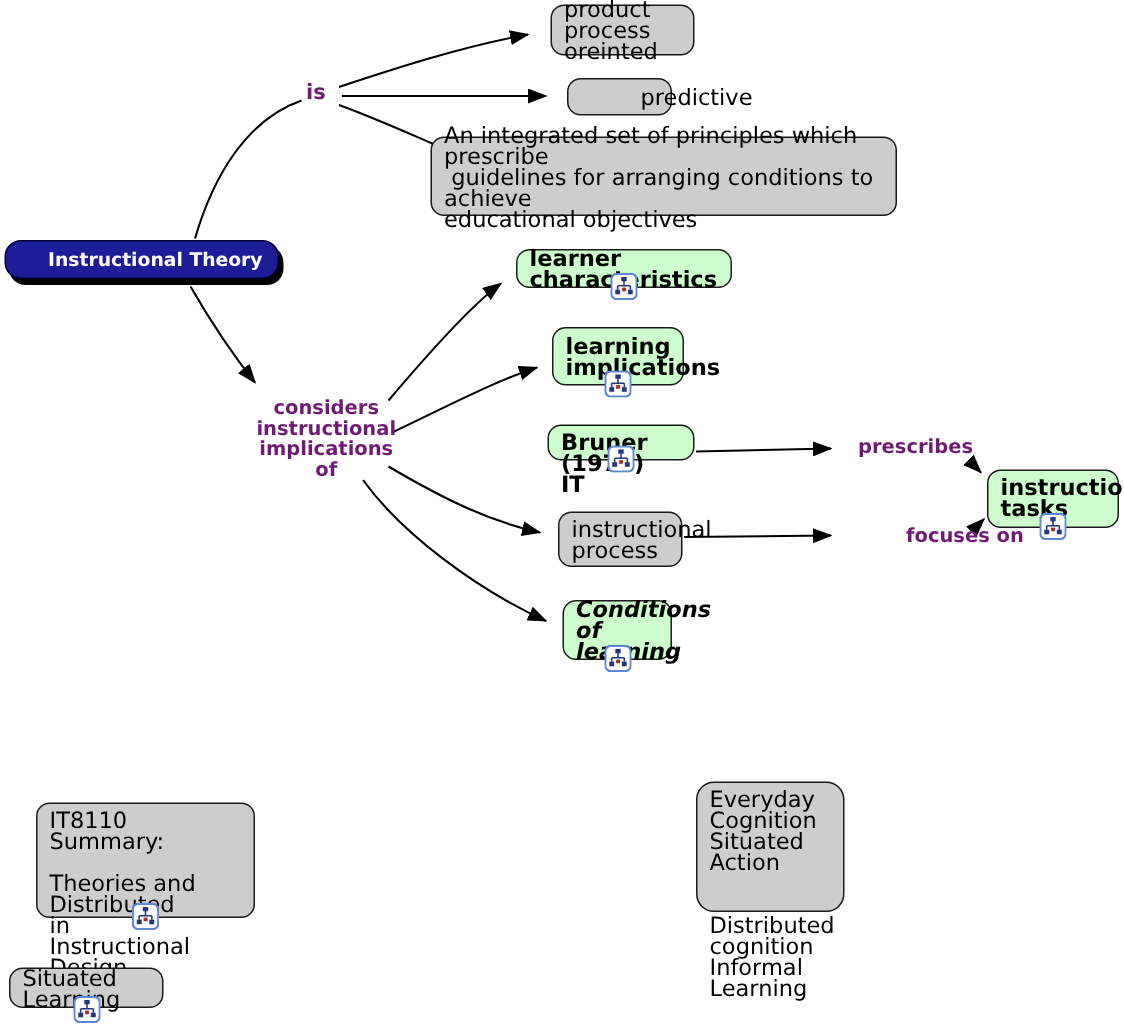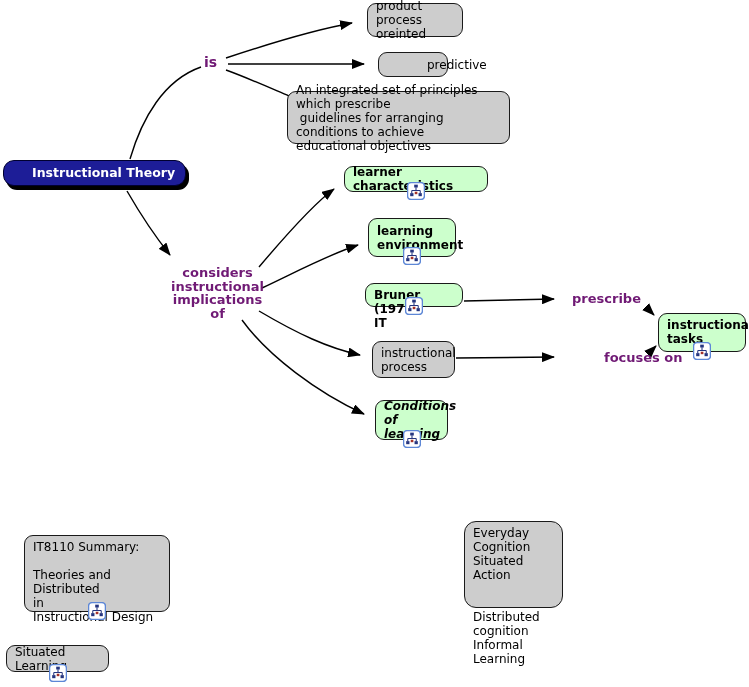--- a/index.html
+++ b/index.html
@@ -11,21 +11,21 @@
     overflow:hidden;
   }
   #edges{position:absolute;left:0;top:0;width:749px;height:687px;pointer-events:none;}
   .node{
     position:absolute;
     box-sizing:border-box;
     border:1.5px solid #1a1a1a;
     border-radius:9px;
     padding:4px 8px;
     display:flex;align-items:center;
-    font-size:12px;line-height:14px;color:#000;
+    font-size:15px;line-height:14px;color:#000;
   }
   .node .lbl{white-space:pre-line;}
   .gray{background:#cdcdcd;}
   .green{background:#ccffcc;font-weight:bold;}
   .root{
     background:#1d1d97;
     border:1.5px solid #000030;
     border-radius:11px;
     box-shadow:3px 4px 0 #000;
     color:#fff;font-weight:bold;font-size:12.5px;
@@ -74,31 +74,31 @@
 
   <div class="node root" style="left:3px;top:160px;padding-left:28px;">
     <span class="lbl">Instructional Theory</span>
   </div>
 
   <div class="edge-label" style="left:204px;top:56px;font-size:14px;">is</div>
   <div class="edge-label center" style="left:160px;top:266px;width:115px;">considers
 instructional
 implications
 of</div>
-  <div class="edge-label" style="left:572px;top:292px;">prescribe</div>
+  <div class="edge-label" style="left:572px;top:292px;">prescribes</div>
   <div class="edge-label" style="left:604px;top:351px;">focuses on</div>
 
   <div class="node gray" style="left:367px;top:3px;width:96px;height:34px;">
     <span class="lbl">product process
 oreinted</span>
   </div>
   <div class="node gray" style="left:378px;top:52px;width:70px;height:25px;padding-left:48px;">
     <span class="lbl">predictive</span>
   </div>
-  <div class="node gray pw" style="left:287px;top:91px;width:223px;height:53px;">
+  <div class="node gray pw" style="left:287px;top:91px;width:311px;height:53px;">
     <span class="lbl">An integrated set of principles which prescribe
  guidelines for arranging conditions to achieve
 educational objectives</span>
   </div>
 
   <div class="node green" style="left:344px;top:166px;width:144px;height:26px;justify-content:center;">
     <span class="lbl">learner characteristics</span>
     <span class="map-icon" style="bottom:-9px;">
       <svg width="18" height="18" viewBox="0 0 17 17">
           <rect x="0.5" y="0.5" width="16" height="16" rx="3.5" fill="#fff" stroke="#5d87d6" stroke-width="1.4"></rect>
@@ -106,21 +106,21 @@
           <rect x="6.8" y="2.5" width="3.4" height="2.7" fill="#25357f"></rect>
           <rect x="3" y="10.5" width="3.1" height="2.9" fill="#25357f"></rect>
           <rect x="10.9" y="10.5" width="3.1" height="2.9" fill="#25357f"></rect>
           <rect x="7.3" y="9.2" width="2.5" height="2.3" fill="#a33128"></rect>
         </svg>
     </span>
   </div>
 
   <div class="node green" style="left:368px;top:218px;width:88px;height:39px;">
     <span class="lbl">learning
-environment</span>
+implications</span>
     <span class="map-icon" style="bottom:-9px;">
       <svg width="18" height="18" viewBox="0 0 17 17">
           <rect x="0.5" y="0.5" width="16" height="16" rx="3.5" fill="#fff" stroke="#5d87d6" stroke-width="1.4"></rect>
           <path d="M8.5 5 V8 M4.5 8 H12.5 M4.5 8 V10.5 M12.5 8 V10.5" stroke="#25357f" stroke-width="1"></path>
           <rect x="6.8" y="2.5" width="3.4" height="2.7" fill="#25357f"></rect>
           <rect x="3" y="10.5" width="3.1" height="2.9" fill="#25357f"></rect>
           <rect x="10.9" y="10.5" width="3.1" height="2.9" fill="#25357f"></rect>
           <rect x="7.3" y="9.2" width="2.5" height="2.3" fill="#a33128"></rect>
         </svg>
     </span>

